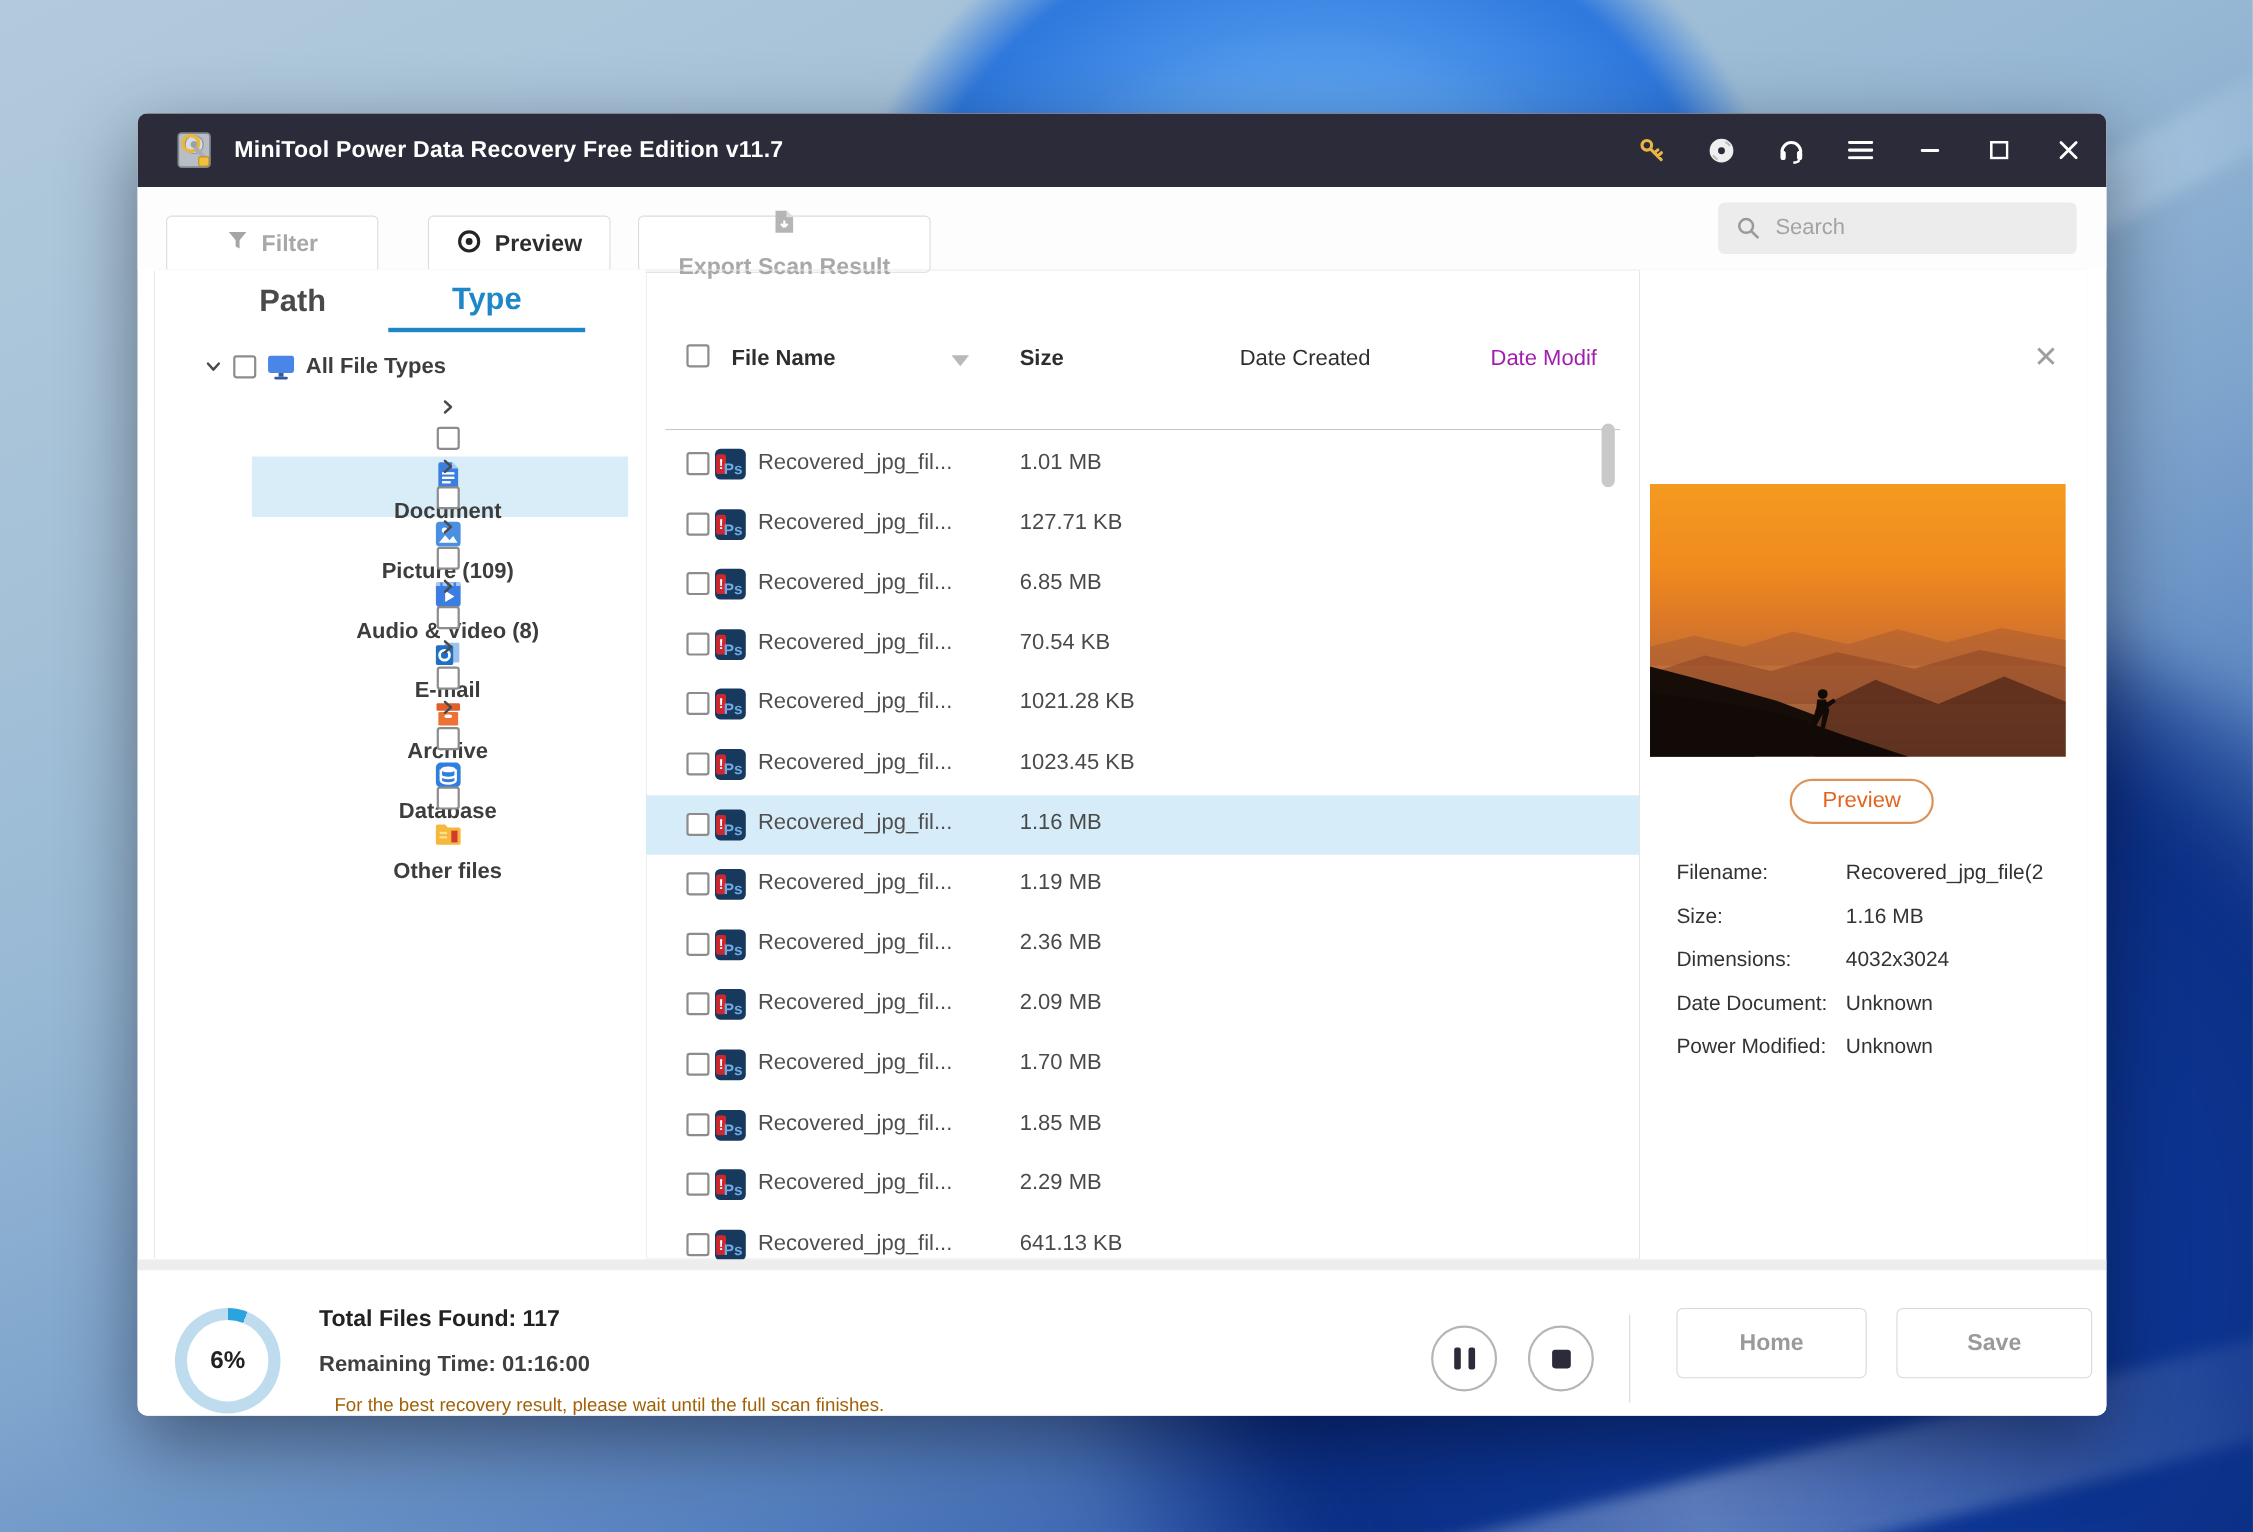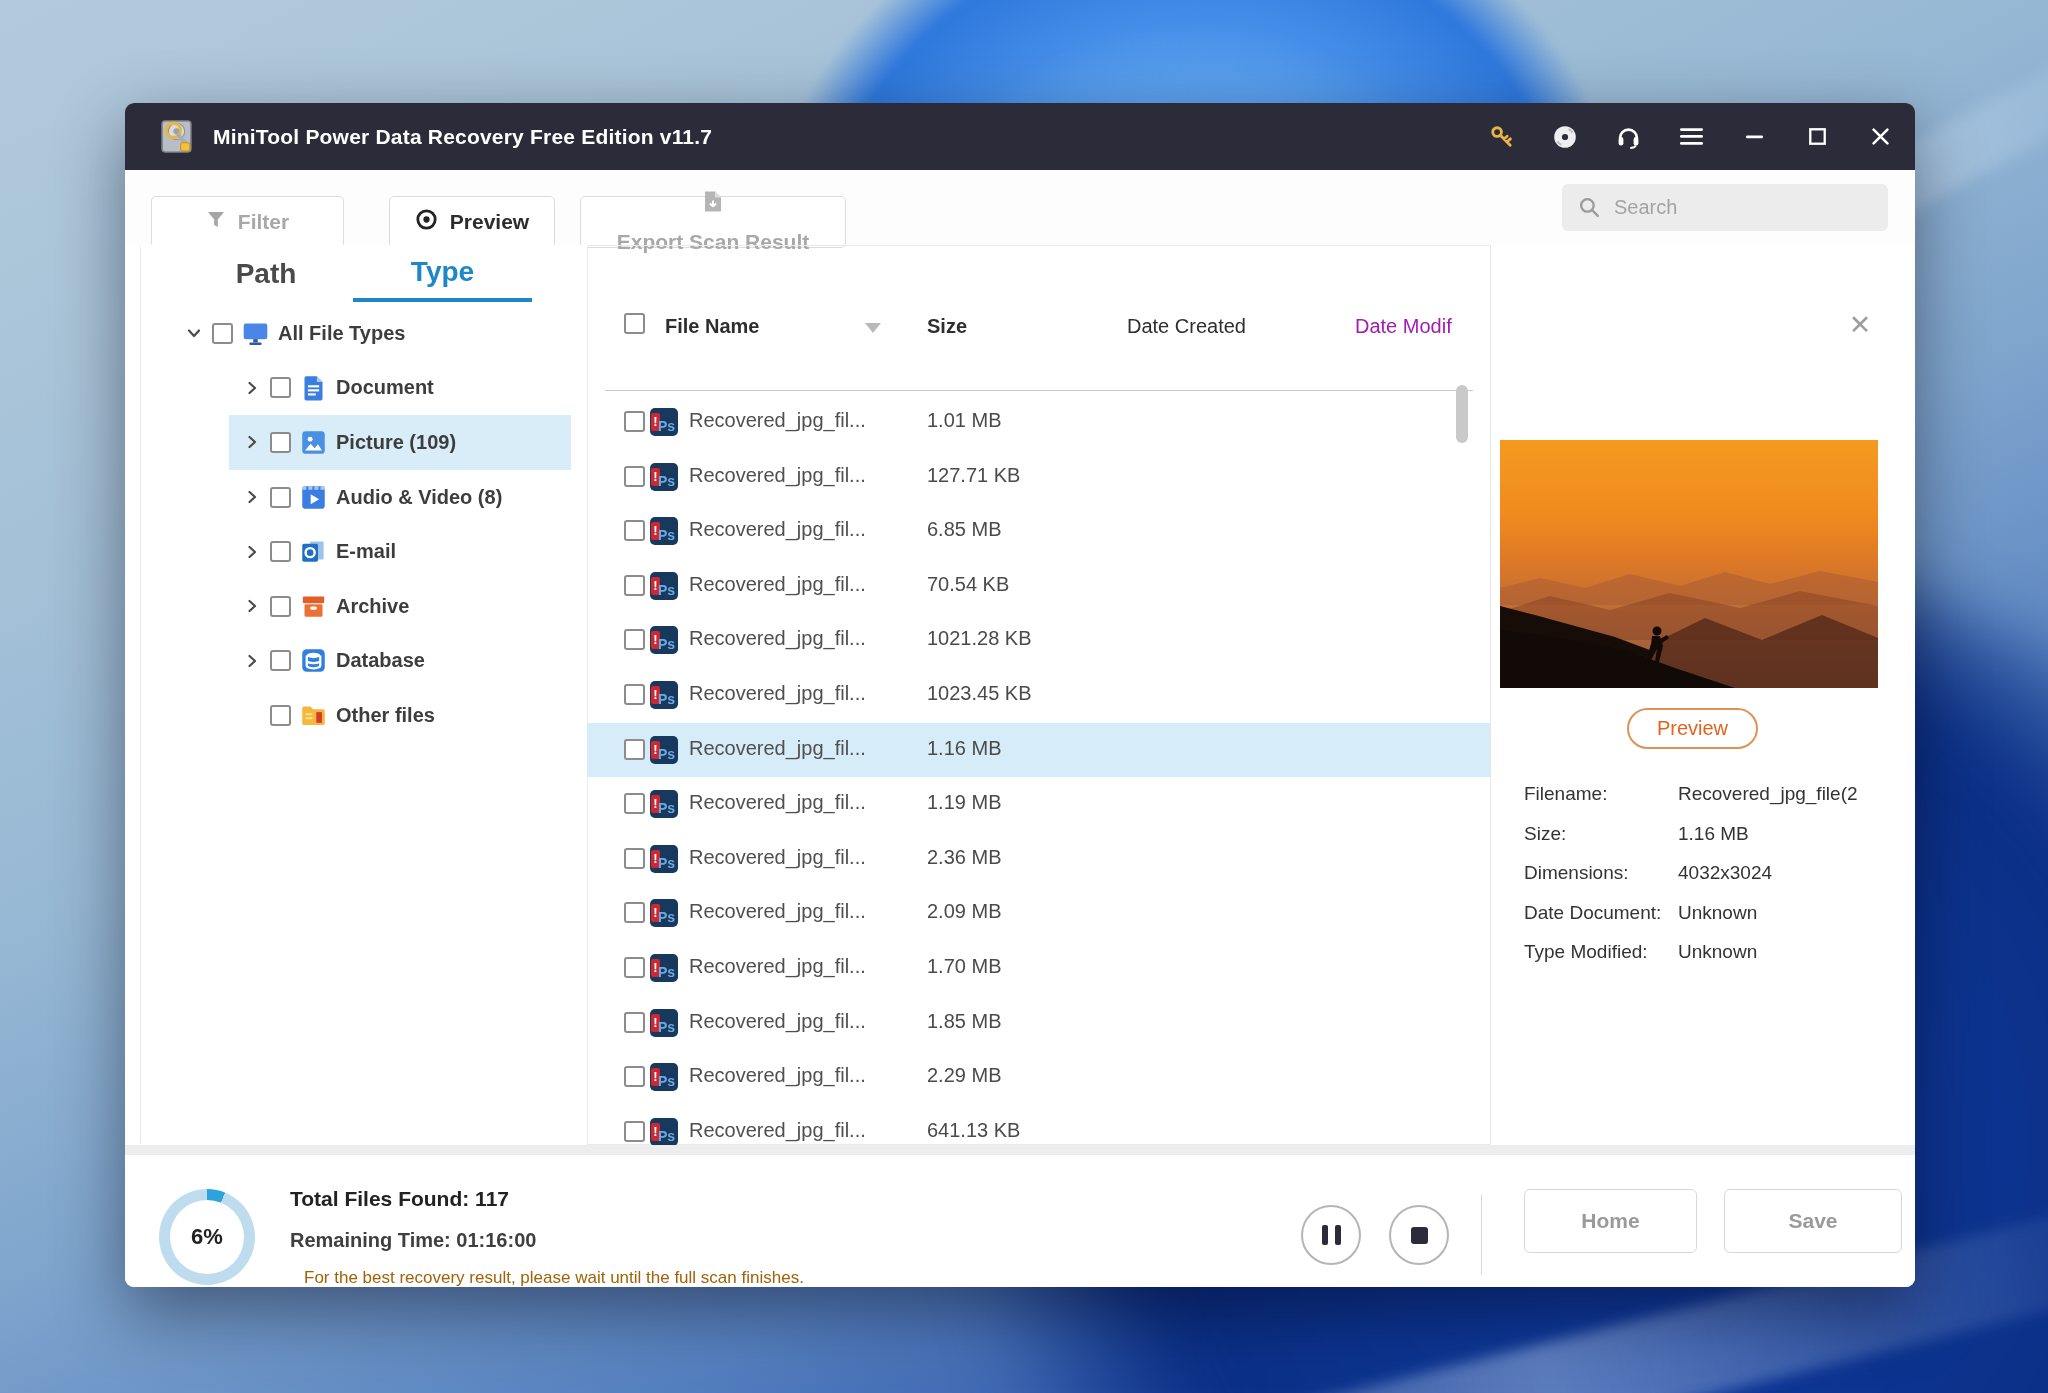--- a/index.html
+++ b/index.html
@@ -45,21 +45,21 @@
   .vdiv2 { position:absolute; left:1365px; top:143px; width:1px; height:898px; background:#e6e6e6; }
 
   
   .sidebar { position:absolute; left:16px; top:142px; width:446px; height:900px; background:#fff; }
   .tab { position:absolute; top:0; height:57px; display:flex; align-items:center; justify-content:center; font-size:28px; font-weight:bold; cursor:pointer; }
   .tab-path { left:60px; width:130px; color:#4a4a4a; }
   .tab-type { left:212px; width:179px; color:#1e87c7; border-bottom:4px solid #1e87c7; }
   .tree { position:absolute; left:0; top:61px; width:100%; }
   .tree-row { height:54.6px; display:flex; align-items:center; gap:9px; padding-left:14px; margin-right:16px; cursor:pointer; }
   .tree-row.root { margin-left:30px; }
-  .tree-row.child { margin-left:88px; }
+  .tree-row.child { margin-left:88px;flex-direction:column; }
   .tree-row.selected { background:#d9edf9; }
   .chev { width:18px; height:18px; display:flex; align-items:center; justify-content:center; flex:0 0 18px; }
   .cbx { width:21px; height:21px; border:2px solid #8c8c8c; border-radius:3px; background:#fff; flex:0 0 21px; }
   .ticon { width:27px; height:27px; flex:0 0 27px; display:flex; }
   .tlabel { font-size:20px; font-weight:bold; color:#3d3d3d; white-space:nowrap; }
 
   
   .filelist { position:absolute; left:462px; top:142px; width:903px; height:900px; overflow:hidden; }
   .list-header { position:absolute; left:0; top:0; width:100%; height:145px; }
   .lh-cbx { position:absolute; left:37px; top:68px; }
@@ -533,21 +533,21 @@
         </div>
         <div class="drow">
           <span class="dlabel">Dimensions:</span>
           <span class="dvalue">4032x3024</span>
         </div>
         <div class="drow">
           <span class="dlabel">Date Document:</span>
           <span class="dvalue">Unknown</span>
         </div>
         <div class="drow">
-          <span class="dlabel">Type Modified:</span>
+          <span class="dlabel">Power Modified:</span>
           <span class="dvalue">Unknown</span>
         </div>
       </div>
   </div>
 
   <div class="gray-strip"></div>
 
   <div class="statusbar">
     <div class="ring">
       <div class="ring-inner">6%</div>

